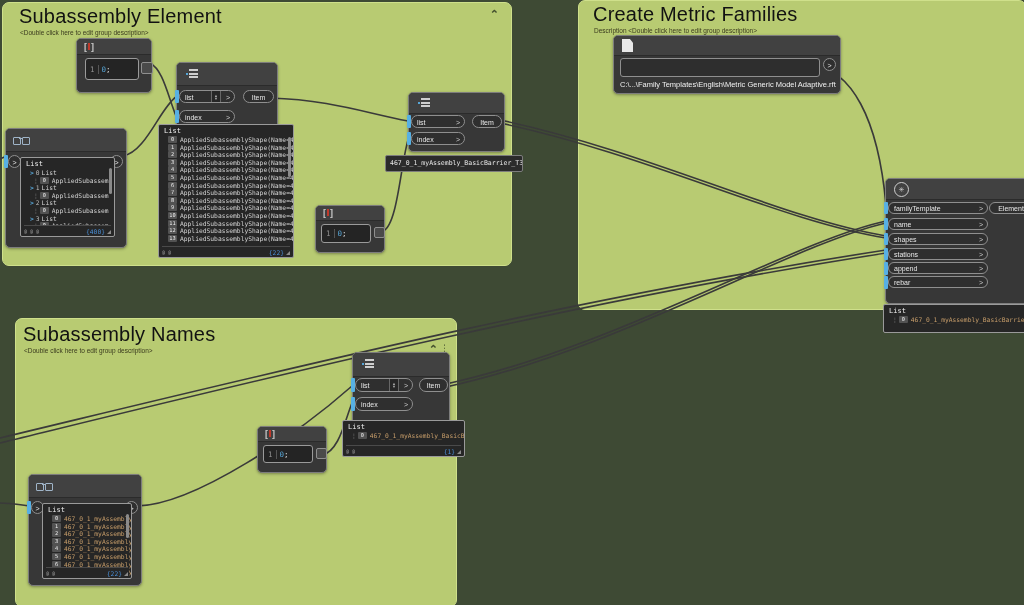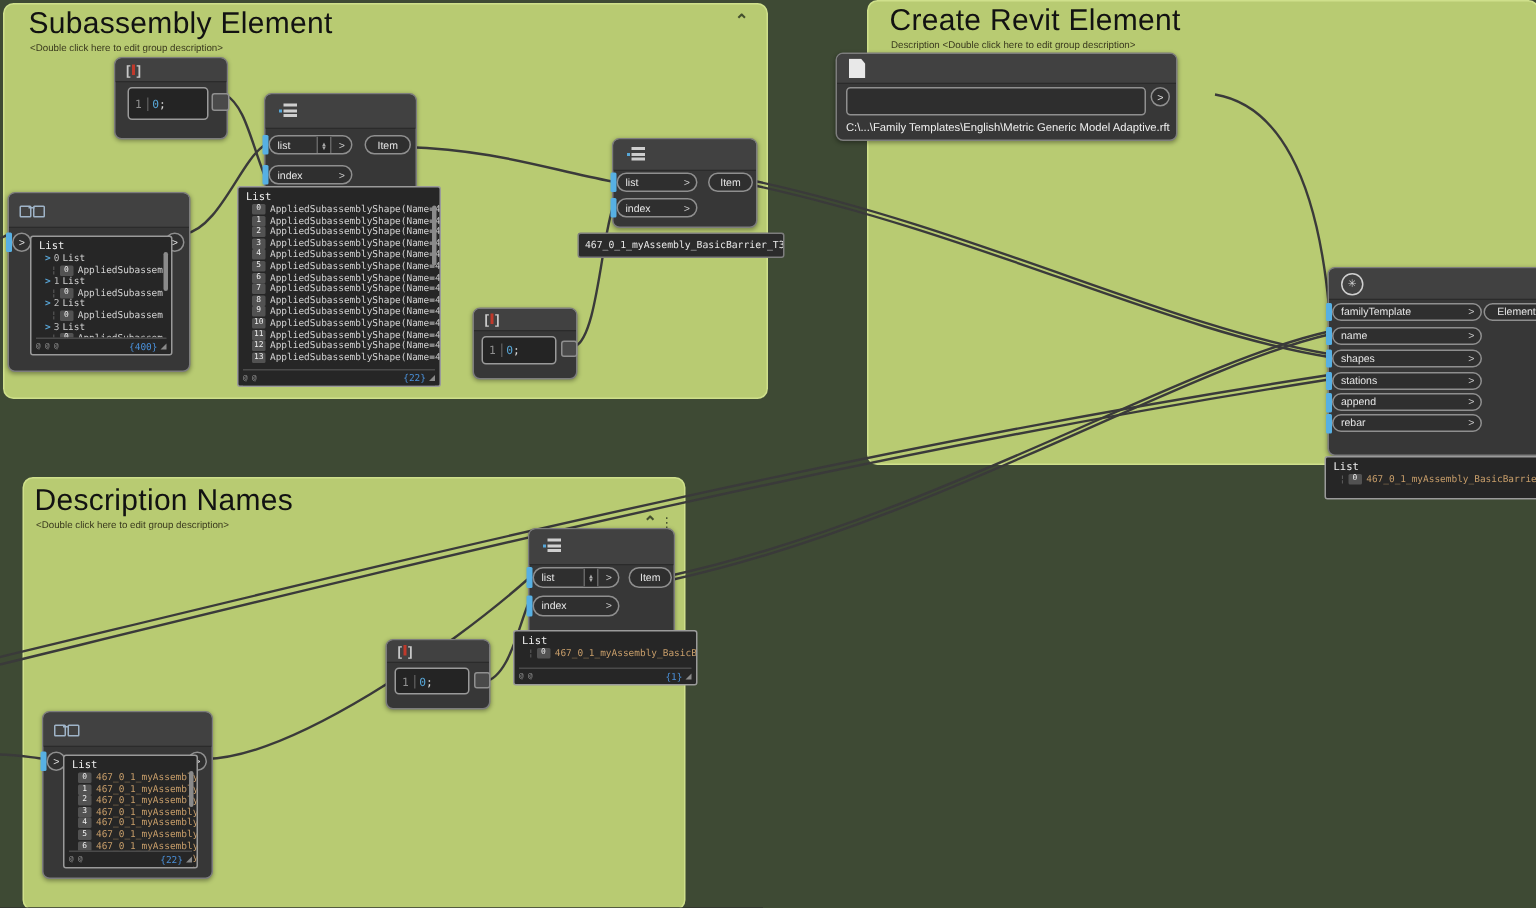--- a/index.html
+++ b/index.html
@@ -76,26 +76,26 @@
 
 <div id="canvas">
 
   <div class="group" style="left:2px;top:2px;width:508px;height:262px;">
     <div class="gtitle" style="left:16px;top:2px;">Subassembly Element</div>
     <div class="gdesc" style="left:17px;top:26px;">&lt;Double click here to edit group description&gt;</div>
     <div class="gchev" style="right:12px;top:7px;">⌃</div>
   </div>
 
   <div class="group" style="left:578px;top:0px;width:446px;height:308px;">
-    <div class="gtitle" style="left:14px;top:2px;">Create Revit Element</div>
+    <div class="gtitle" style="left:14px;top:2px;">Create Metric Families</div>
     <div class="gdesc" style="left:15px;top:26px;">Description &lt;Double click here to edit group description&gt;</div>
   </div>
 
   <div class="group" style="left:15px;top:318px;width:440px;height:287px;">
-    <div class="gtitle" style="left:7px;top:4px;">Description Names</div>
+    <div class="gtitle" style="left:7px;top:4px;">Subassembly Names</div>
     <div class="gdesc" style="left:8px;top:28px;">&lt;Double click here to edit group description&gt;</div>
     <div class="gchev" style="right:18px;top:26px;">⌃</div>
     <div class="gkebab" style="right:7px;top:25px;">⋮</div>
   </div>
 
   <svg class="wires" width="1024" height="605" viewBox="0 0 1024 605">
     <path d="M150,63 C163,70 167,93 176,116"></path>
     <path d="M123,156 C146,152 160,108 176,97"></path>
     <path d="M270,98 C330,100 362,112 408,121"></path>
     <path d="M383,231 C398,226 401,158 409,137"></path>
@@ -246,21 +246,21 @@
     </div>
     <div class="pill outp" style="left:63px;top:22px;width:30px;">
       <span>Item</span>
     </div>
   </div>
 
   <div class="stripline" style="left:385px;top:155px;width:128px;height:15px;">
     <span>467_0_1_myAssembly_BasicBarrier_T396_0)</span>
   </div>
 
-  <div class="node" style="left:557px;top:35px;width:226px;height:57px;">
+  <div class="node" style="left:613px;top:35px;width:226px;height:57px;">
     <div class="nheader" style="height:19px;">
       <span class="docicon" style="left:8px;top:3px;"></span>
     </div>
     <div class="browse" style="left:6px;top:22px;width:198px;height:17px;"></div>
     <div class="pathtxt" style="left:6px;top:44px;">C:\...\Family Templates\English\Metric Generic Model Adaptive.rft</div>
     <div class="pill outp" style="left:209px;top:22px;width:13px;"><span>&gt;</span></div>
   </div>
 
   <div class="node" style="left:885px;top:178px;width:150px;height:124px;">
     <div class="nheader" style="height:20px;">

